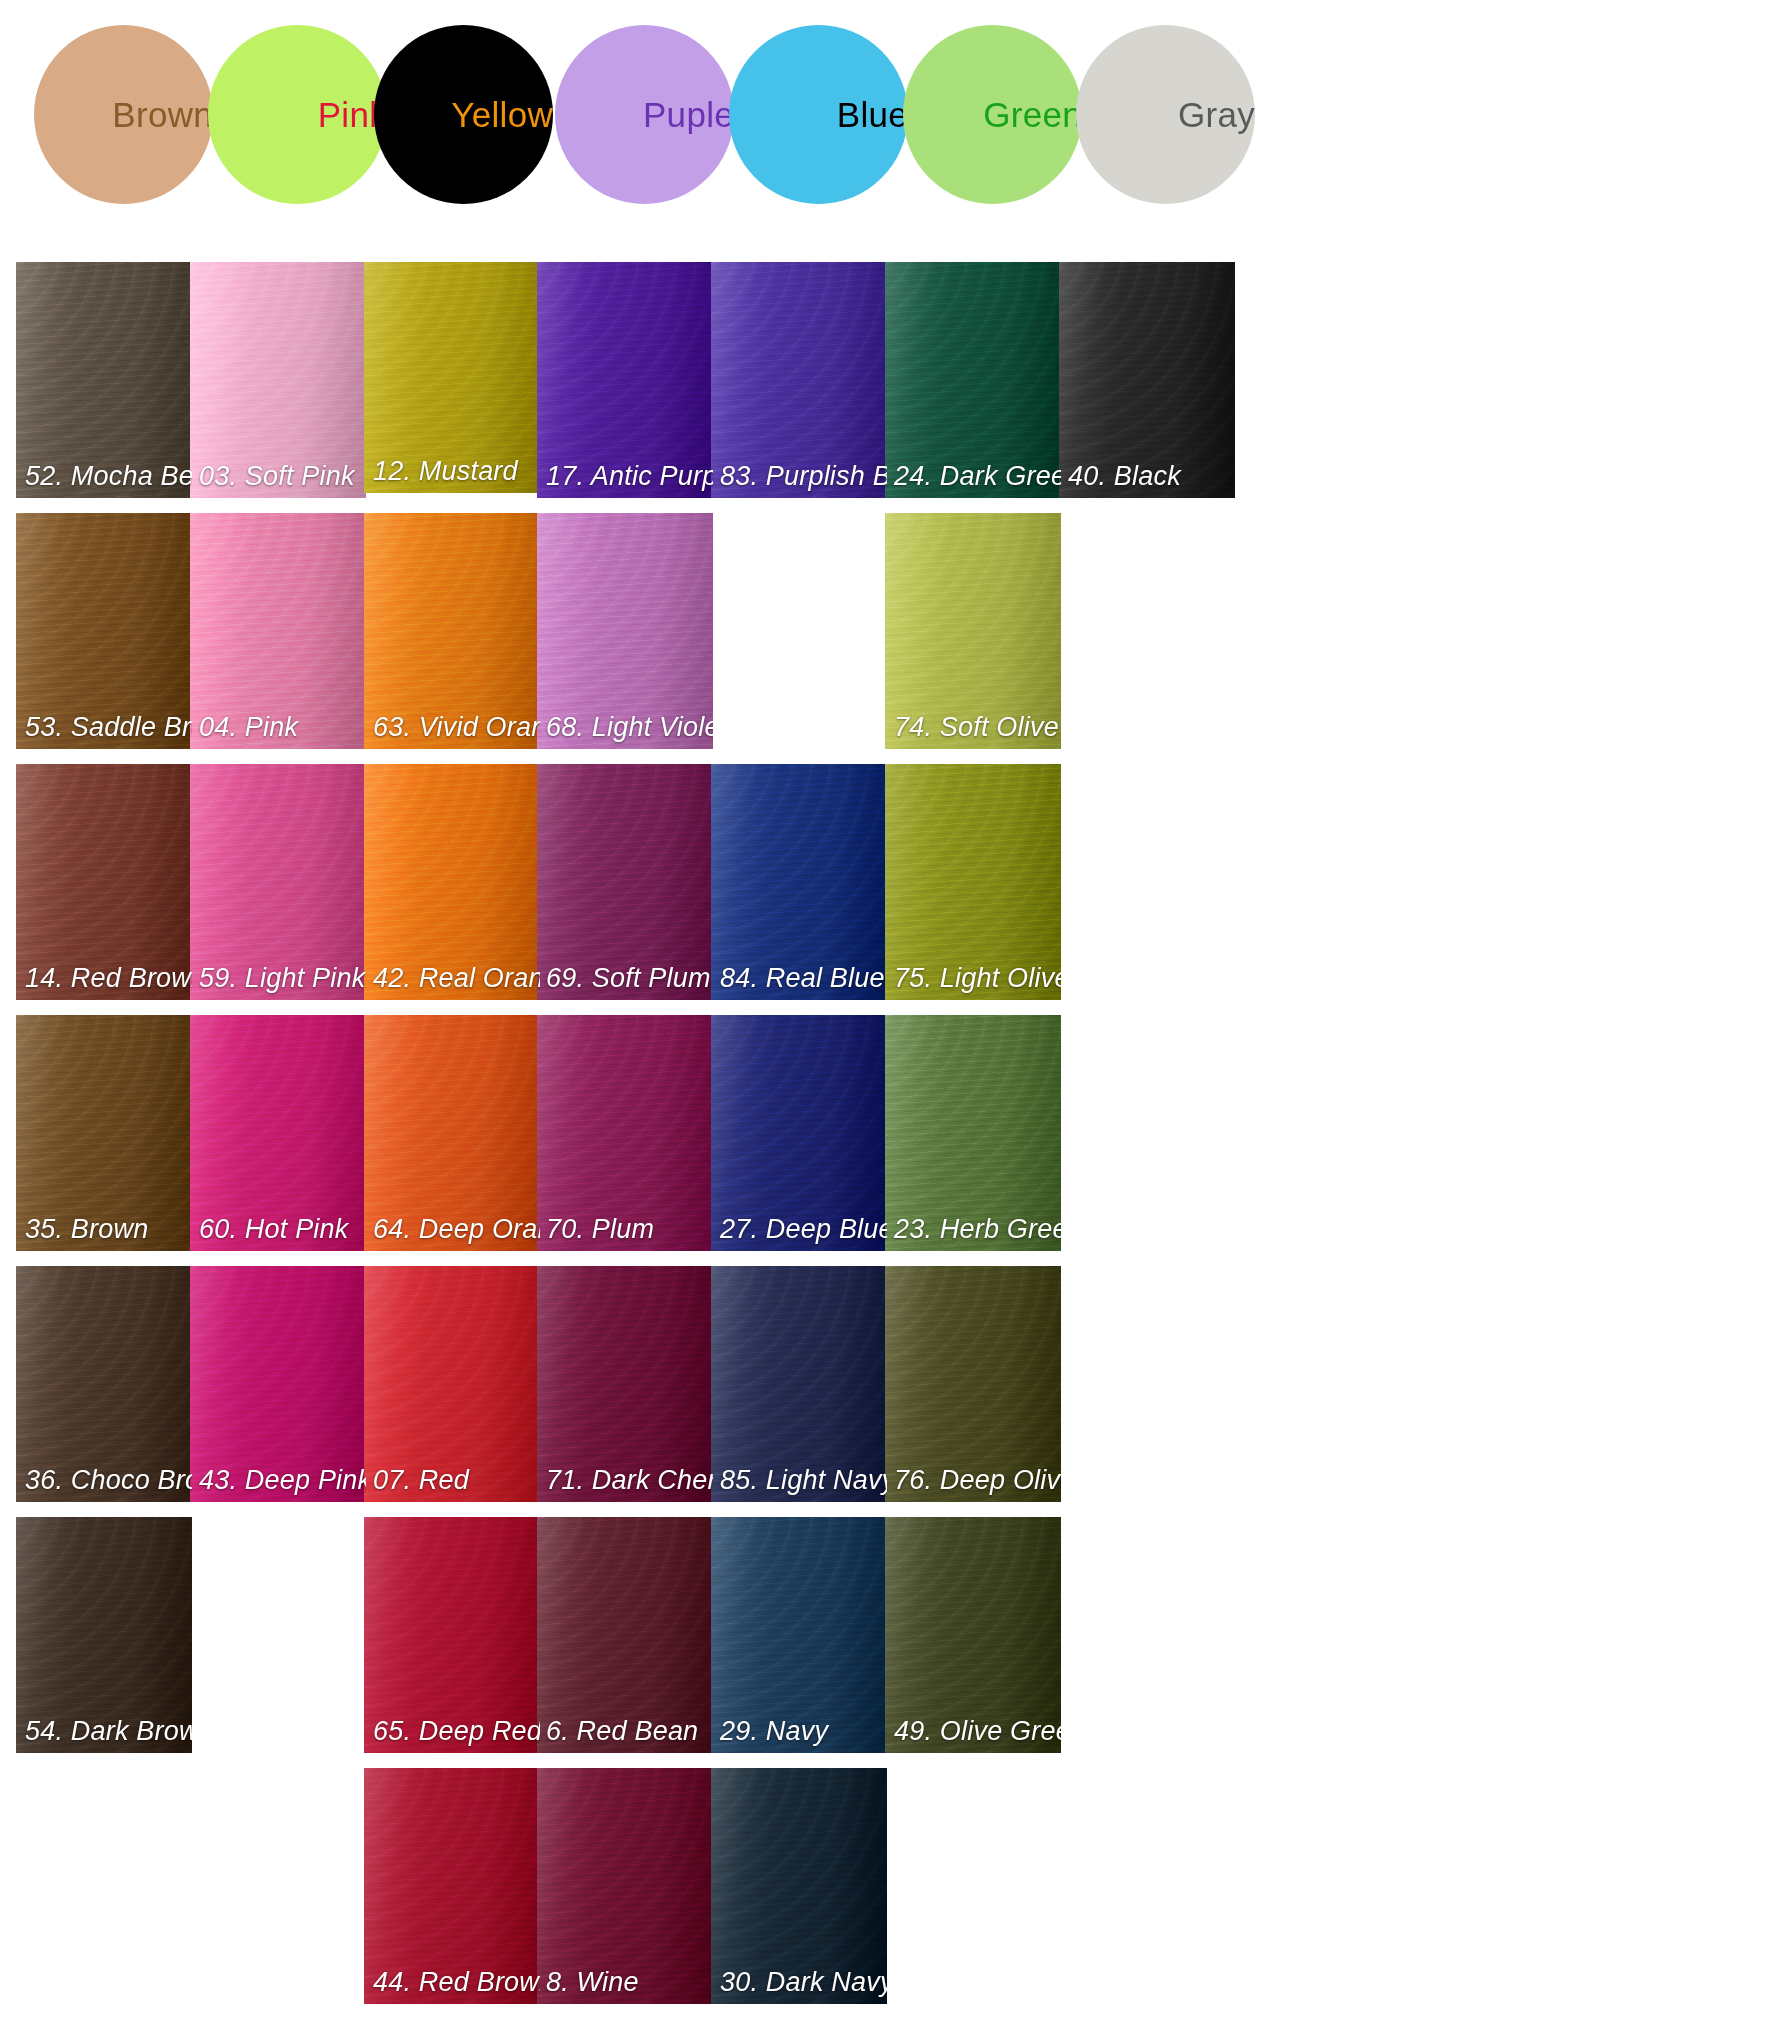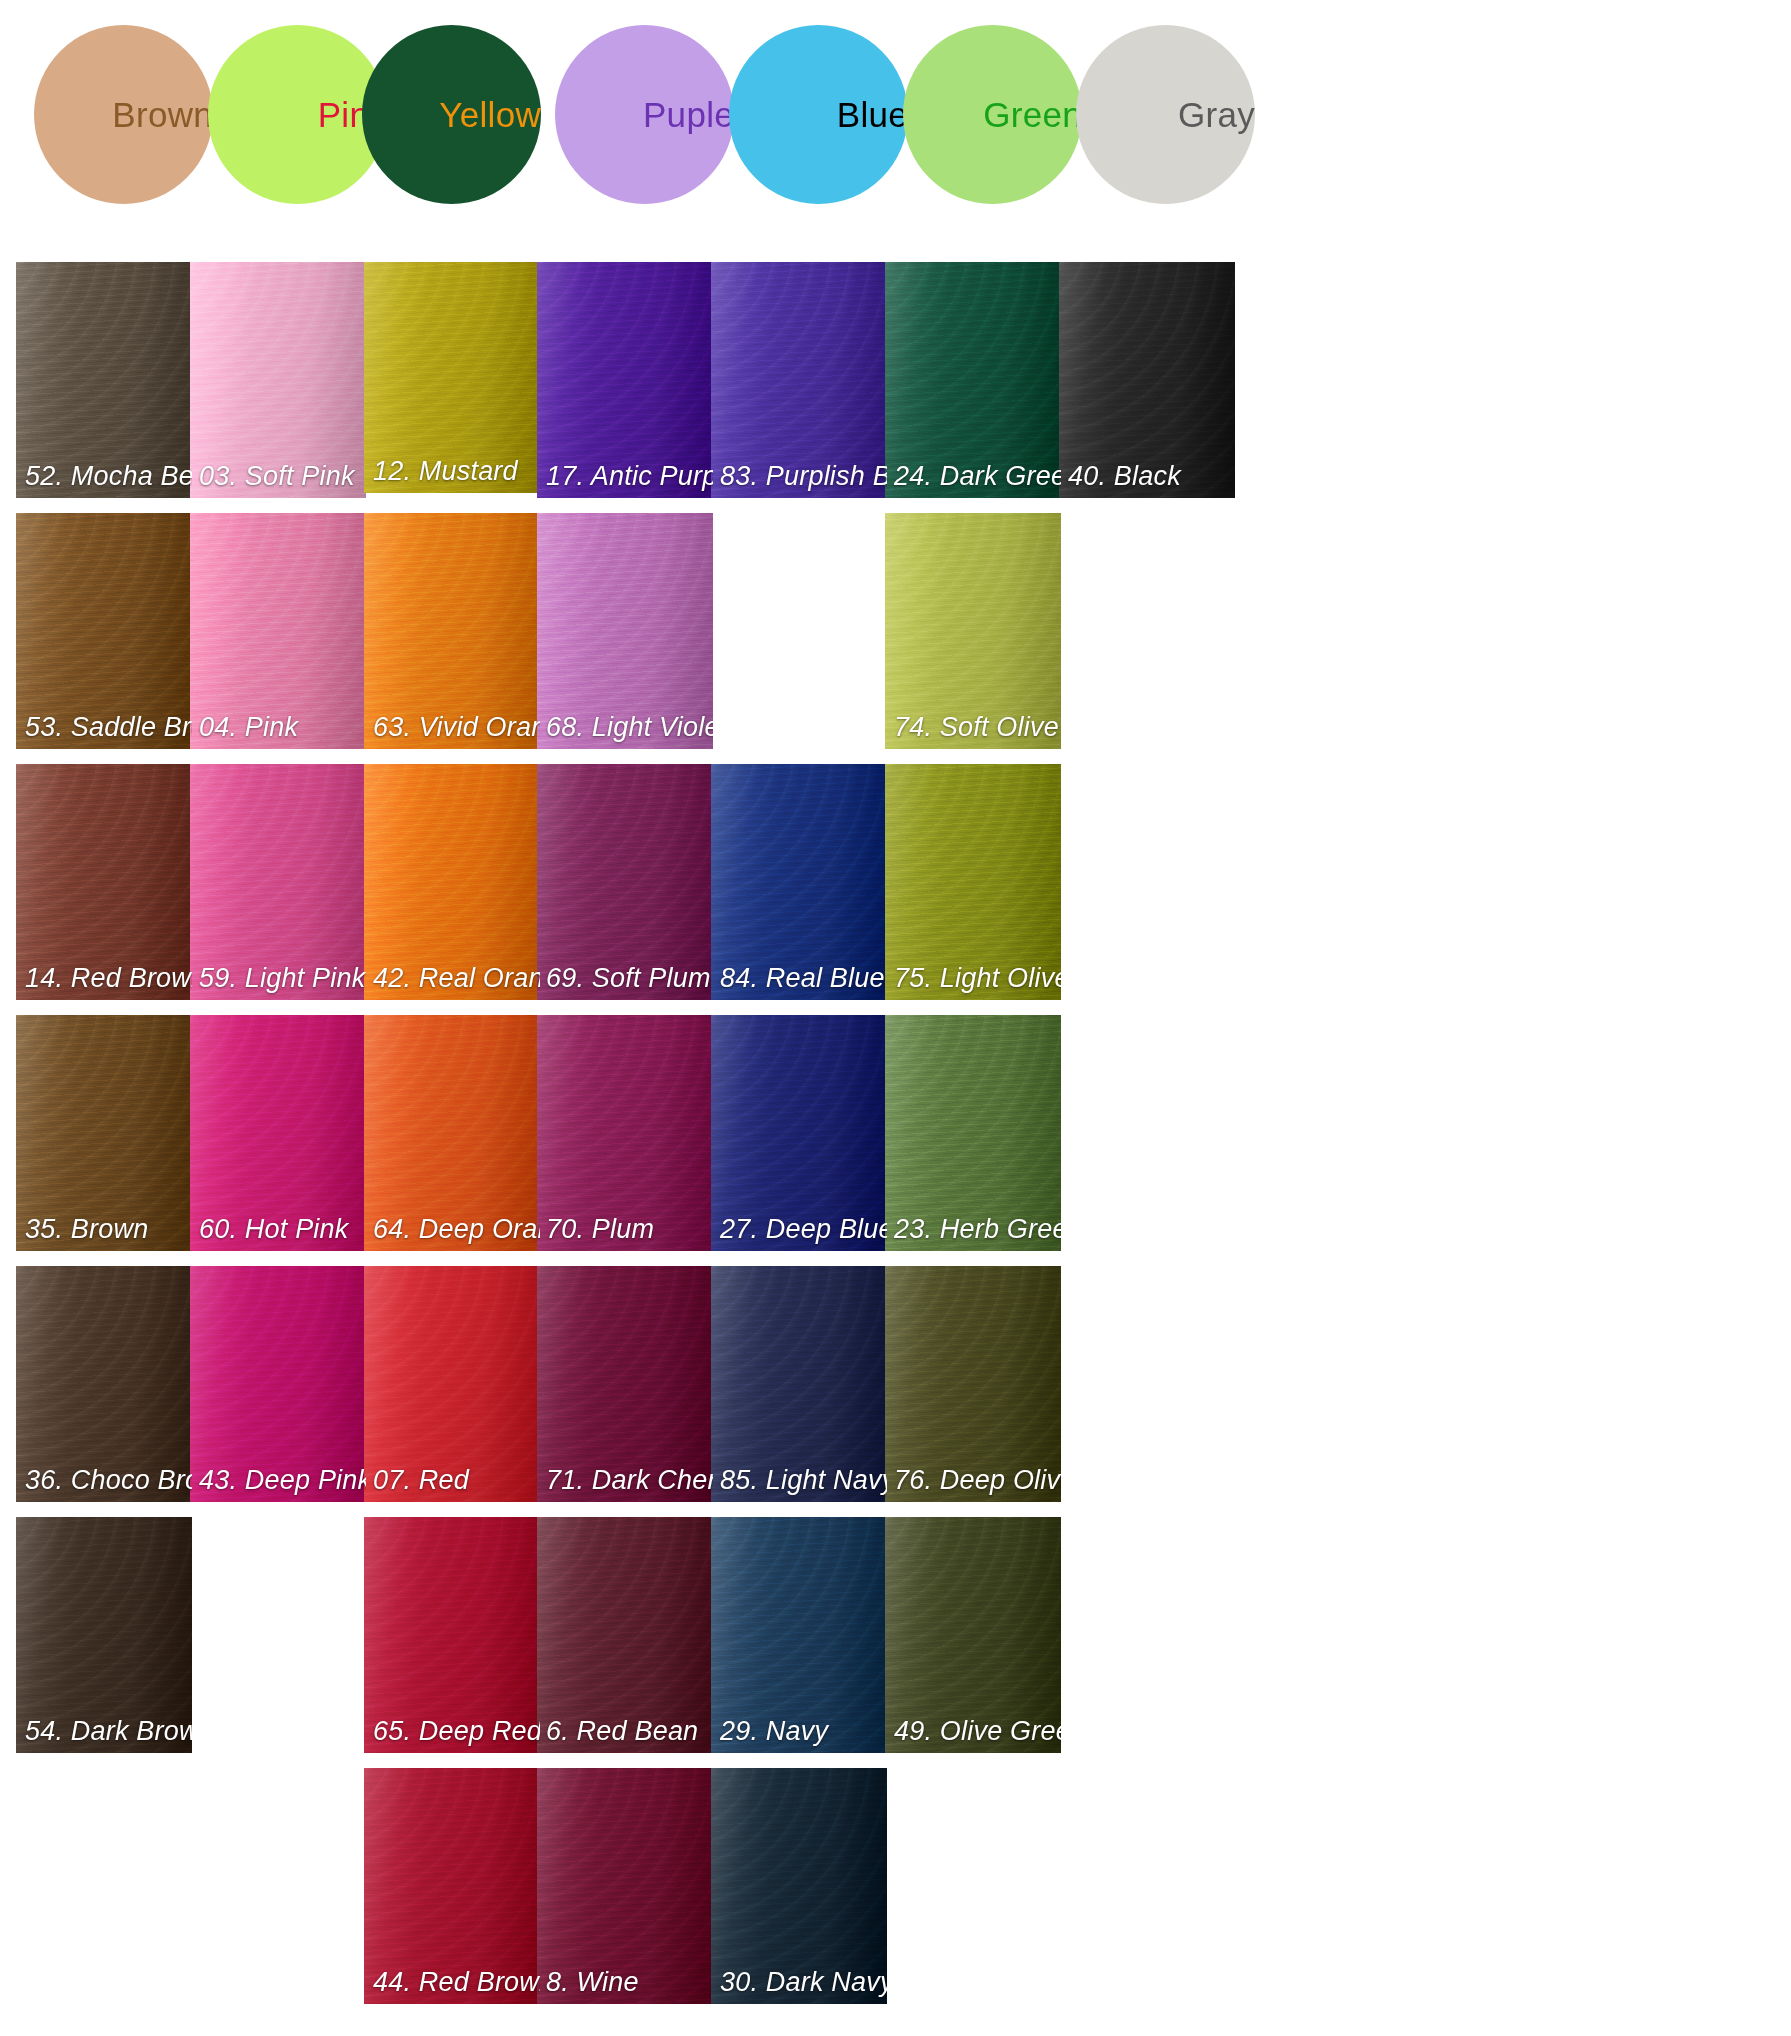--- a/index.html
+++ b/index.html
@@ -125,21 +125,21 @@
 
 <div id="root">
 
   <div id="header-row">
       <div class="cat-circle" style="left: 34px; background: rgb(216, 171, 134);">
         <span class="cat-label" style="color: rgb(138, 90, 40);">Brown</span>
       </div>
       <div class="cat-circle" style="left: 208px; background: #bef264;">
         <span class="cat-label" style="color: rgb(225, 21, 58);">Pink</span>
       </div>
-      <div class="cat-circle" style="left: 362px; background: #14532d;">
+      <div class="cat-circle" style="left: 374px; background: #000000;">
         <span class="cat-label" style="color: rgb(240, 147, 11);">Yellow</span>
       </div>
       <div class="cat-circle" style="left: 555px; background: rgb(195, 159, 232);">
         <span class="cat-label" style="color: rgb(107, 51, 178);">Puple</span>
       </div>
       <div class="cat-circle" style="left: 729px; background: rgb(70, 193, 234);">
         <span class="cat-label" style="color: #000000;">Blue</span>
       </div>
       <div class="cat-circle" style="left: 903px; background: rgb(169, 224, 122);">
         <span class="cat-label" style="color: rgb(24, 162, 26);">Green</span>

